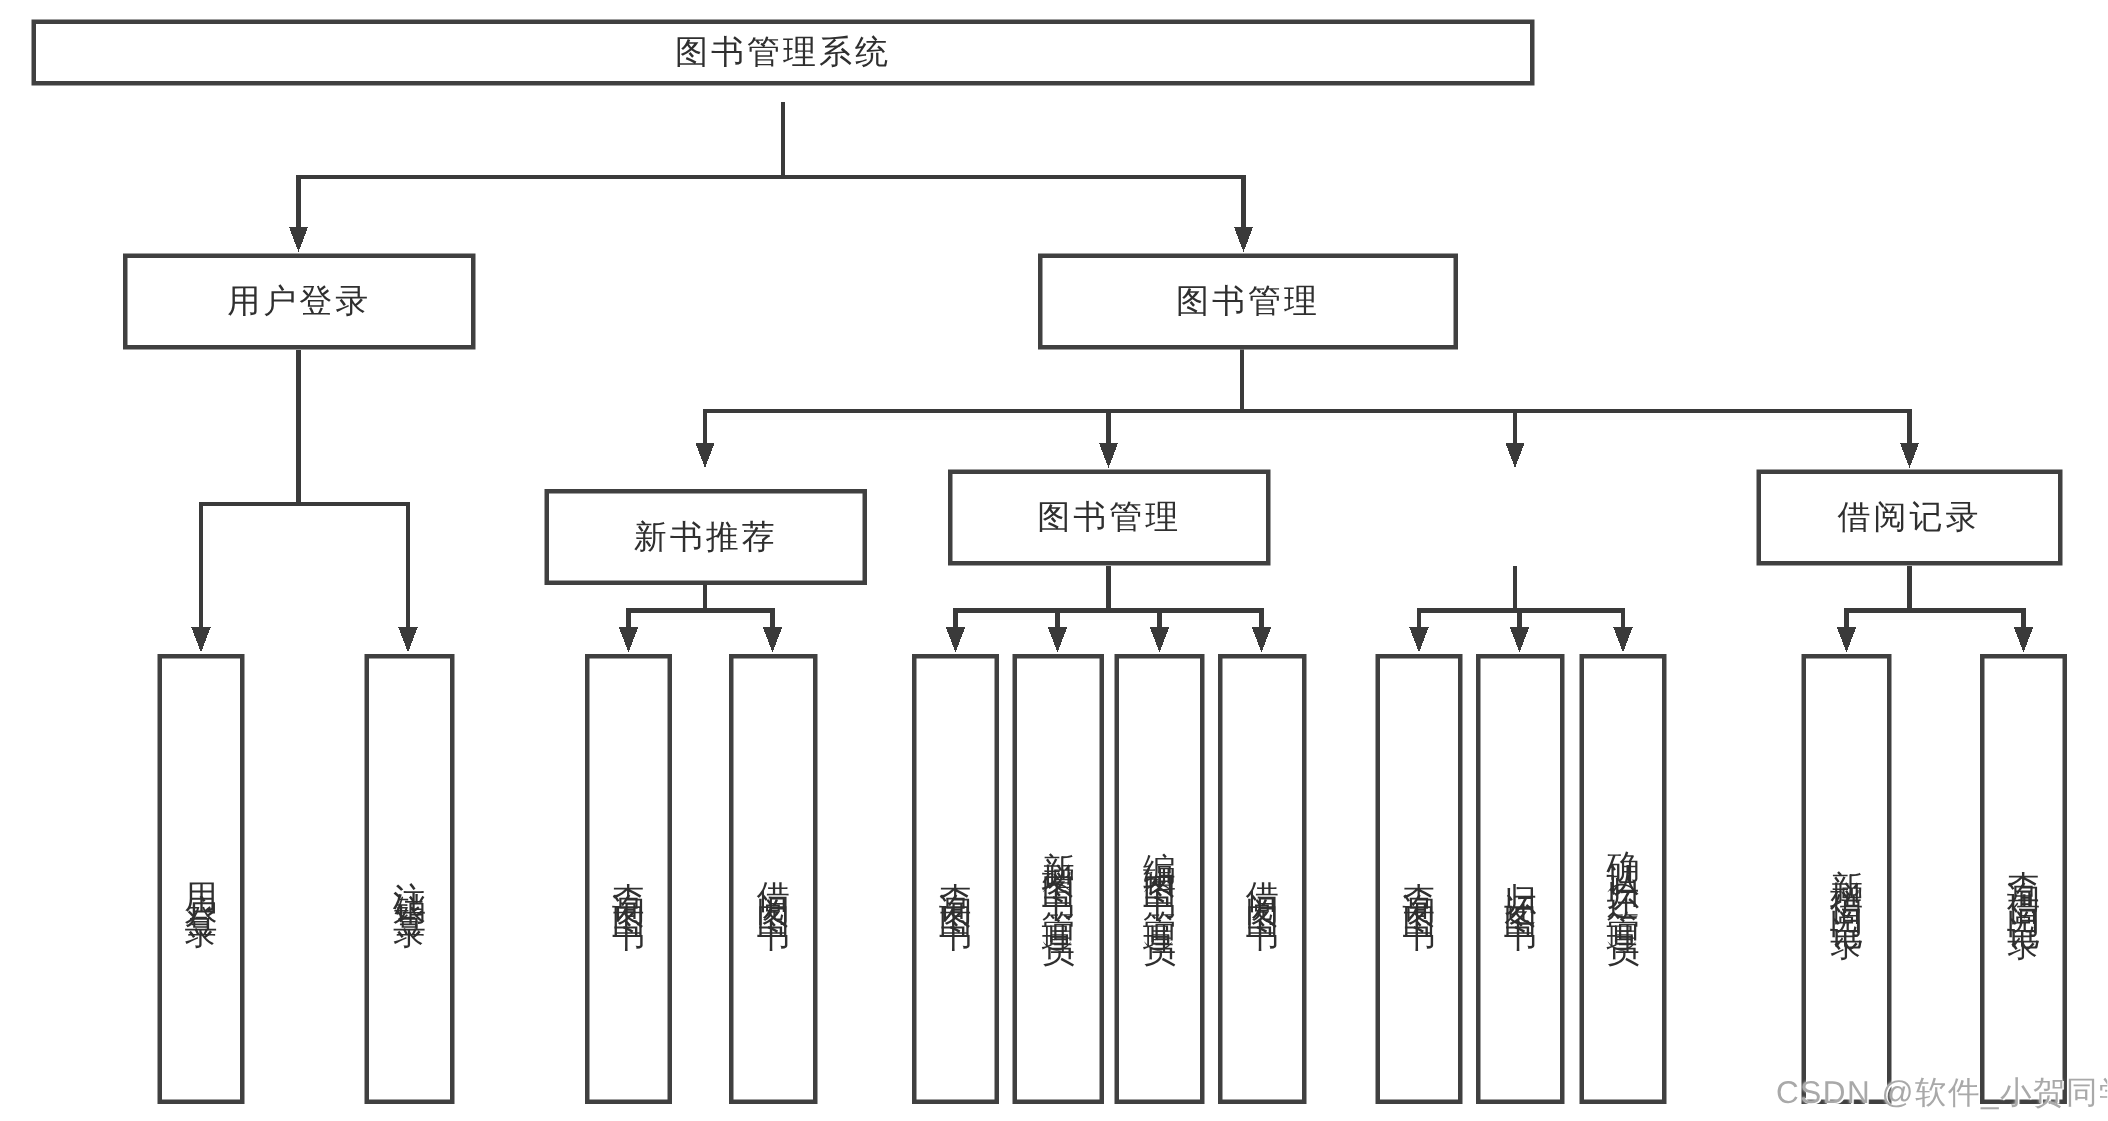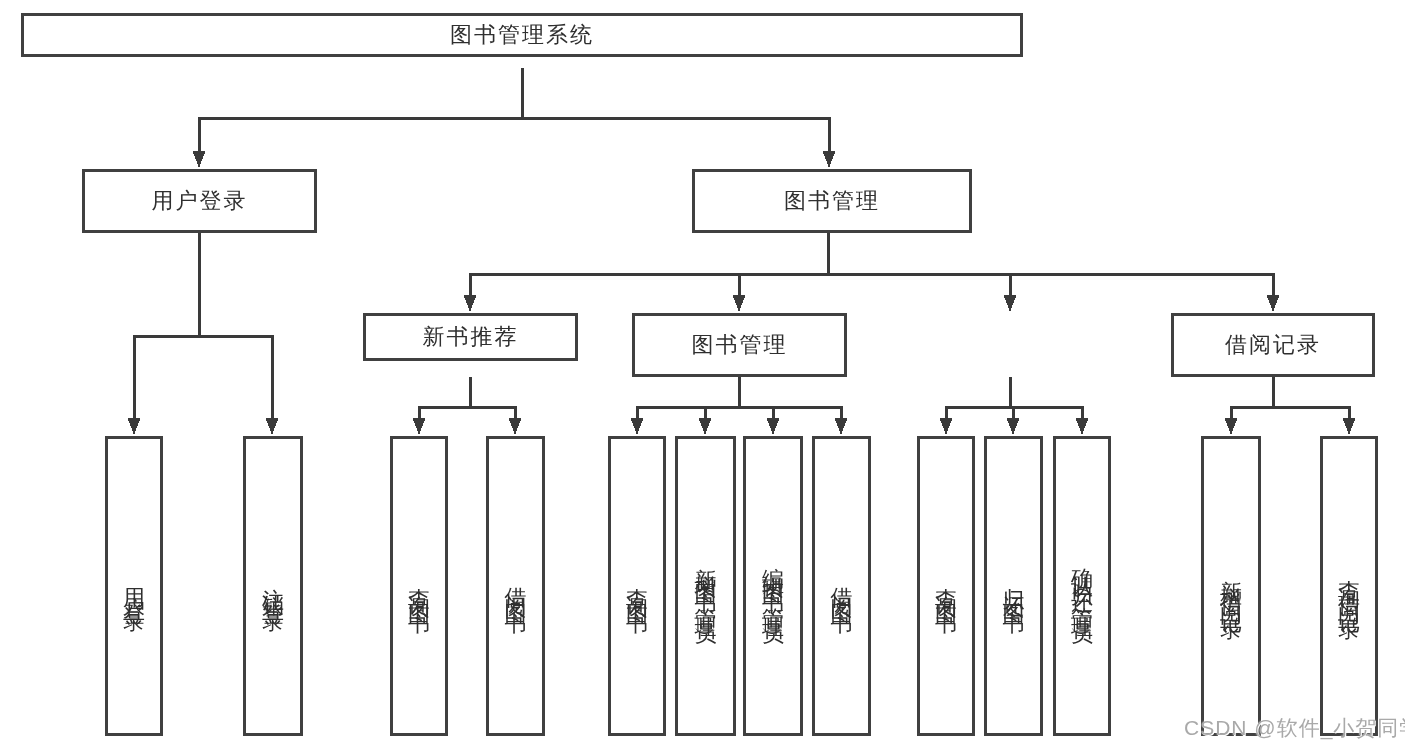--- a/index.html
+++ b/index.html
@@ -108,21 +108,21 @@
     <line x1="1349" y1="407" x2="1349" y2="420"></line>
     <polygon points="1224.5,418 1237.5,418 1231,435"></polygon>
     <polygon points="1342.5,418 1355.5,418 1349,435"></polygon>
   </svg>
 
   <div class="node" style="left:21px;top:13px;width:1002px;height:44px;">图书管理系统</div>
 
   <div class="node" style="left:82px;top:169px;width:235px;height:64px;">用户登录</div>
   <div class="node" style="left:692px;top:169px;width:280px;height:64px;">图书管理</div>
 
-  <div class="node" style="left:363px;top:313px;width:215px;height:48px;">新书推荐</div>
+  <div class="node" style="left:363px;top:326px;width:215px;height:64px;">新书推荐</div>
   <div class="node" style="left:632px;top:313px;width:215px;height:64px;">图书管理</div>
   <div class="node" style="left:1171px;top:313px;width:204px;height:64px;">借阅记录</div>
 
   <div class="node leaf" style="left:105px;top:436px;width:58px;height:300px;">
     <span class="vtext">用户登录</span>
   </div>
   <div class="node leaf" style="left:243px;top:436px;width:60px;height:300px;">
     <span class="vtext">注销登录</span>
   </div>
 

